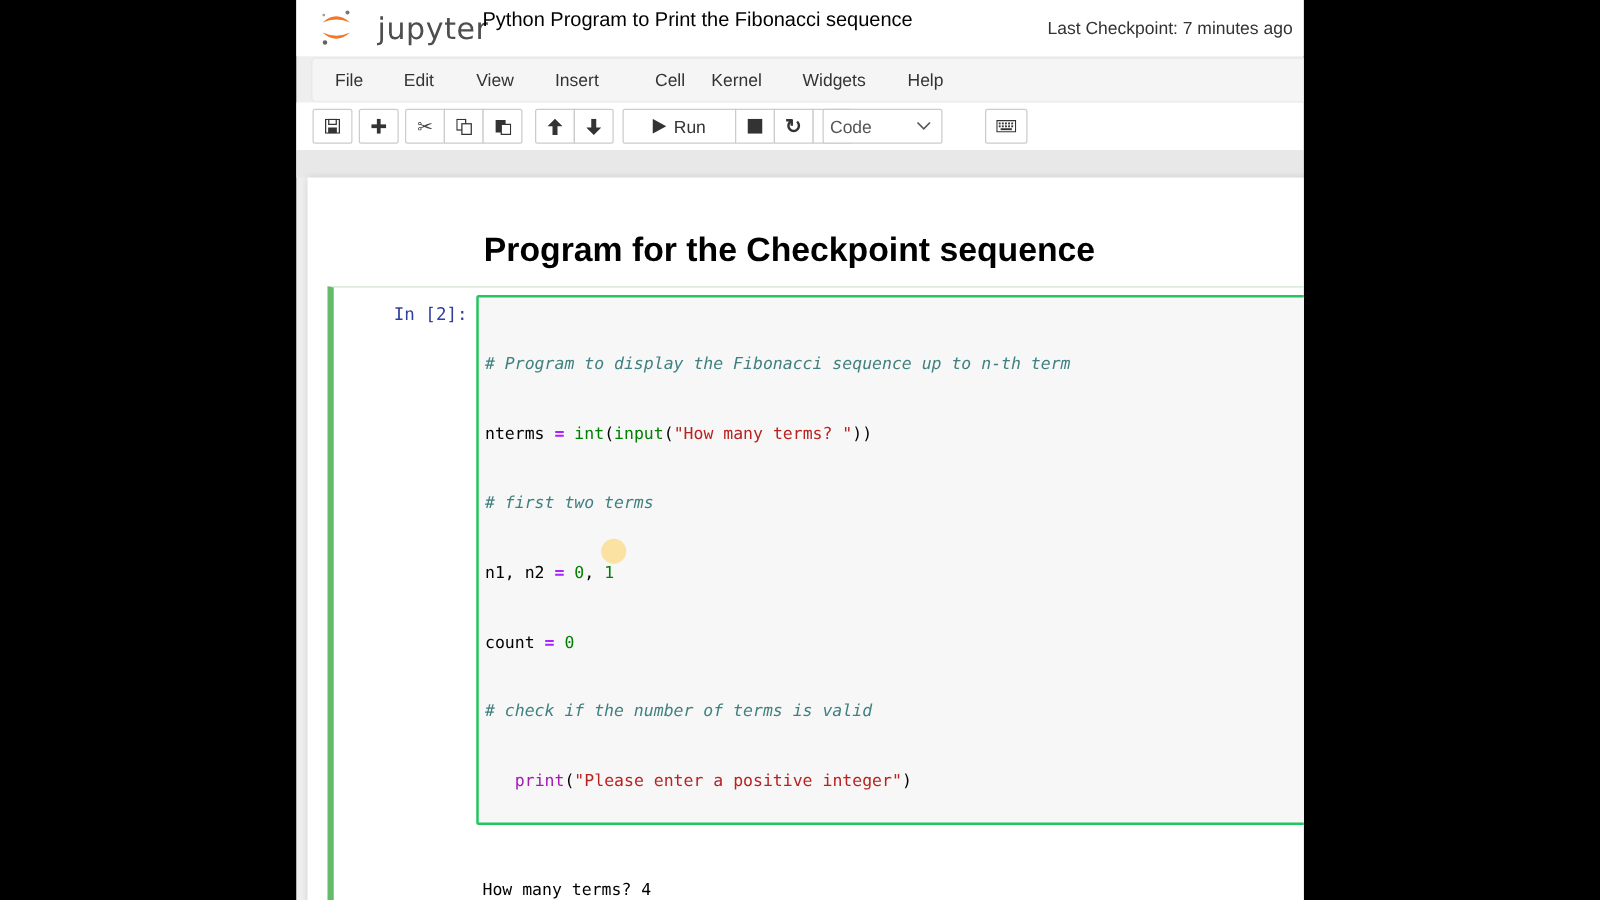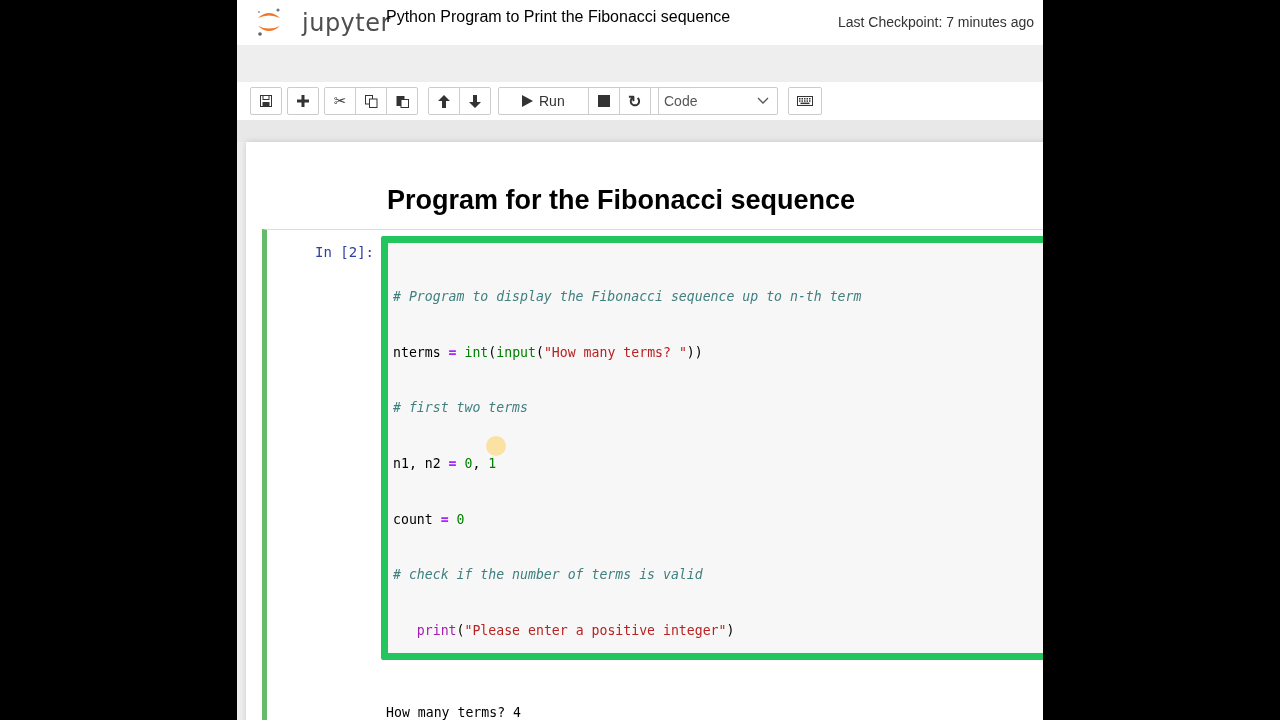--- a/index.html
+++ b/index.html
@@ -20,32 +20,32 @@
   .menu-item { position: absolute; top: 9px; font-size: 14px; color: #333; cursor: pointer; }
 
   
   .toolbar { position: absolute; left: 0; top: 82px; width: 806px; height: 38px; background: #fff; }
   .btn-group { position: absolute; top: 5px; height: 28px; display: flex; }
   .tb-btn { height: 28px; min-width: 32px; border: 1px solid #ccc; background: #fff; display: flex; align-items: center; justify-content: center; font-size: 14px; color: #333; cursor: pointer; margin-left: -1px; }
   .tb-btn:first-child { border-radius: 2px 0 0 2px; margin-left: 0; }
   .tb-btn:last-child { border-radius: 0 2px 2px 0; }
   .tb-btn.single { border-radius: 2px; }
   .run-btn { padding: 0 23px; gap: 6px; }
-  .select { position: absolute; left: 421px; top: 5px; width: 120px; height: 28px; border: 1px solid #ccc; border-radius: 2px; background: #fff; font-size: 14px; color: #555; padding: 5px 0 0 5px; cursor: pointer; }
+  .select { position: absolute; left: 421px; top: 5px; width: 96px; height: 28px; border: 1px solid #ccc; border-radius: 2px; background: #fff; font-size: 14px; color: #555; padding: 5px 0 0 5px; cursor: pointer; }
   .select .chev { position: absolute; right: 8px; top: 6px; }
 
   .divider-band { position: absolute; left: 0; top: 120px; width: 806px; height: 22px; background: #e8e8e8; }
 
   
   .notebook { position: absolute; left: 9px; top: 142px; width: 820px; height: 600px; background: #fff; box-shadow: 0 0 6px rgba(0,0,0,0.15); }
   .md-heading { position: absolute; left: 141px; top: 43px; font-size: 27px; font-weight: bold; color: #000; white-space: nowrap; }
 
   .cell { position: absolute; left: 16px; top: 87px; width: 800px; height: 500px; border: 1px solid #cfe6cf; border-left: 5px solid #66bb6a; }
   .prompt { position: absolute; left: 48px; top: 14px; font-family: "DejaVu Sans Mono", monospace; font-size: 14px; color: #303f9f; white-space: nowrap; text-align: center; }
-  .input-area { position: absolute; left: 114px; top: 6px; width: 690px; height: 424px; background: #f7f7f7; border: 7px solid #22c55e; border-radius: 2px; }
+  .input-area { position: absolute; left: 114px; top: 6px; width: 690px; height: 424px; background: #f7f7f7; border: 2px solid #22c55e; border-radius: 2px; }
   .code { position: absolute; left: 5px; top: 8px; font-family: "DejaVu Sans Mono", monospace; font-size: 13.2px; line-height: 18.55px; color: #000; white-space: pre; }
   .code .line { height: 18.55px; }
   .cm-comment { color: #408080; font-style: italic; }
   .cm-keyword { color: #008000; font-weight: bold; }
   .cm-builtin { color: #008000; }
   .cm-string { color: #ba2121; }
   .cm-number { color: #008000; }
   .cm-op { color: #aa22ff; font-weight: bold; }
   .cm-print { color: #a21caf; }
   .mouse-highlight { position: absolute; left: 98px; top: 193px; width: 20px; height: 20px; border-radius: 50%; background: rgba(255, 200, 60, 0.45); }
@@ -65,20 +65,30 @@
         <circle cx="24" cy="4" r="1.6" fill="#767677"></circle>
         <circle cx="5" cy="6" r="1.1" fill="#9e9e9e"></circle>
         <circle cx="6" cy="28" r="1.8" fill="#616262"></circle>
       </svg>
       <span class="logo-text">jupyter</span>
     </div>
     <div class="nb-title">Python Program to Print the Fibonacci sequence</div>
     <div class="checkpoint">Last Checkpoint: 7 minutes ago</div>
   </div>
 
+  <div class="menubar">
+    <span class="menu-item" style="left:18px">File</span>
+    <span class="menu-item" style="left:73px">Edit</span>
+    <span class="menu-item" style="left:131px">View</span>
+    <span class="menu-item" style="left:194px">Insert</span>
+    <span class="menu-item" style="left:274px">Cell</span>
+    <span class="menu-item" style="left:319px">Kernel</span>
+    <span class="menu-item" style="left:392px">Widgets</span>
+    <span class="menu-item" style="left:476px">Help</span>
+  </div>
 
   <div class="toolbar">
     <div class="btn-group" style="left:13px">
       <div class="tb-btn single">
         <svg width="12" height="12" viewBox="0 0 12 12">
             <rect x="0.5" y="0.5" width="11" height="11" fill="none" stroke="#333"></rect>
             <rect x="3" y="0.5" width="6" height="4" fill="none" stroke="#333"></rect>
             <rect x="2.5" y="7" width="7" height="4.5" fill="#333"></rect>
           </svg>
       </div>
@@ -165,21 +175,21 @@
               <rect x="3.5" y="6.6" width="9" height="1.5"></rect>
             </g>
           </svg>
       </div>
     </div>
   </div>
 
   <div class="divider-band"></div>
 
   <div class="notebook">
-    <div class="md-heading">Program for the Fibonacci sequence</div>
+    <div class="md-heading">Program for the Checkpoint sequence</div>
 
     <div class="cell">
       <div class="prompt">In [2]:</div>
       <div class="input-area">
         <div class="code">
           <div class="line"><span class="cm-comment"># Program to display the Fibonacci sequence up to n-th term</span></div>
           <div class="line">nterms <span class="cm-op">=</span> <span class="cm-builtin">int</span>(<span class="cm-builtin">input</span>(<span class="cm-string">"How many terms? "</span>))</div>
           <div class="line"><span class="cm-comment"># first two terms</span></div>
           <div class="line">n1, n2 <span class="cm-op">=</span> <span class="cm-number">0</span>, <span class="cm-number">1</span></div>
           <div class="line">count <span class="cm-op">=</span> <span class="cm-number">0</span></div>

